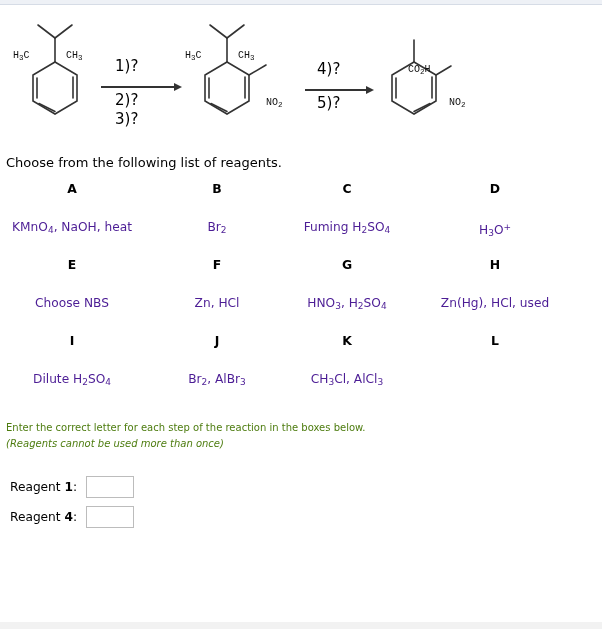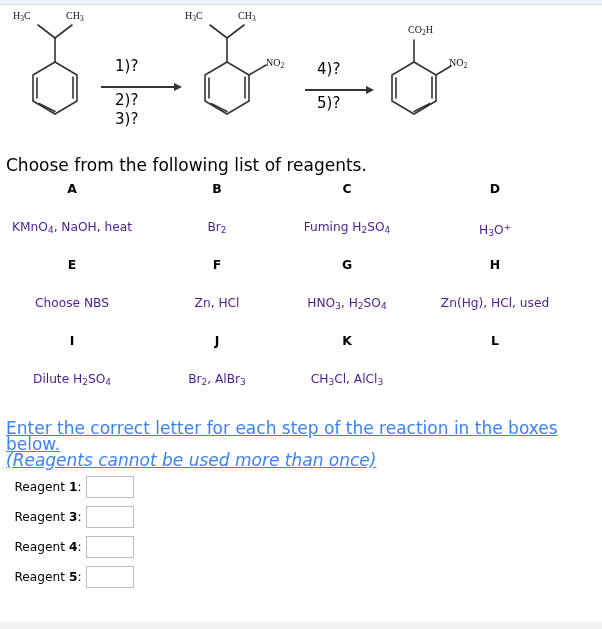--- a/index.html
+++ b/index.html
@@ -46,25 +46,26 @@
   }
 
   .mol { position: absolute; }
 
   
   .ring-svg { display: block; }
 
   
   .sub-label {
     position: absolute;
-    font-family: Liberation Serif, serif;
+    font-family: Liberation Mono, monospace;
     font-size: 10px;
     color: #111;
     white-space: nowrap;
     letter-spacing: 0px;
+    margin-top: 40px;
   }
   .sub-label sub { font-size: 7.5px; vertical-align: -0.22em; }
 
   
   .arrow-block { position: absolute; }
   .arrow-line {
     position: absolute;
     height: 2px;
     background: #333;
     top: 0; left: 0;
@@ -83,21 +84,21 @@
     color: #000;
     white-space: nowrap;
     line-height: 17px;
   }
 
   
   .choose-line {
     position: absolute;
     left: 6px;
     top: 155px;
-    font-size: 17px;
+    font-size: 13px;
     color: #000;
   }
 
   
   .reagent-grid {
     position: absolute;
     left: 0;
     top: 182px;
     width: 602px;
   }
@@ -121,24 +122,23 @@
     margin-top: 24px;
   }
   .rg-name sub { font-size: 9px; vertical-align: -0.25em; }
   .rg-name sup { font-size: 9px; vertical-align: 0.42em; }
 
   
   .instructions {
     position: absolute;
     left: 6px;
     top: 420px;
-    font-size: 17px;
+    font-size: 10px;
     line-height: 16px;
-    color: #3b82f6;
-    text-decoration: underline;
+    color: #4d7c0f;
   }
   .instructions .note { font-style: italic; }
 
   
   .answers {
     position: absolute;
     left: 10px;
     top: 472px;
     width: 300px;
   }
@@ -146,21 +146,20 @@
     position: relative;
     height: 30px;
     display: flex;
     align-items: center;
   }
   .ans-label {
     width: 76px;
     font-size: 12.2px;
     color: #000;
     white-space: nowrap;
-    text-align: center;
   }
   .ans-label b { font-weight: bold; }
   .ans-box {
     width: 48px;
     height: 22px;
     border: 1px solid #bcbcbc;
     background: #ffffff;
     outline: none;
     font-family: "DejaVu Sans", "Liberation Sans", sans-serif;
     font-size: 12px;
@@ -332,27 +331,19 @@
 </div>
 
 <div class="answers">
 
   <div class="ans-row">
     <span class="ans-label">Reagent <b>1</b>:</span>
     <input class="ans-box" type="text" value="" style="">
   </div>
 
 
-  <div class="ans-row">
-    <span class="ans-label">Reagent <b>3</b>:</span>
-    <input class="ans-box" type="text" value="" style="">
-  </div>
 
   <div class="ans-row">
     <span class="ans-label">Reagent <b>4</b>:</span>
     <input class="ans-box" type="text" value="" style="">
   </div>
 
-  <div class="ans-row">
-    <span class="ans-label">Reagent <b>5</b>:</span>
-    <input class="ans-box" type="text" value="" style="">
-  </div>
 </div>
 
 </body></html>

